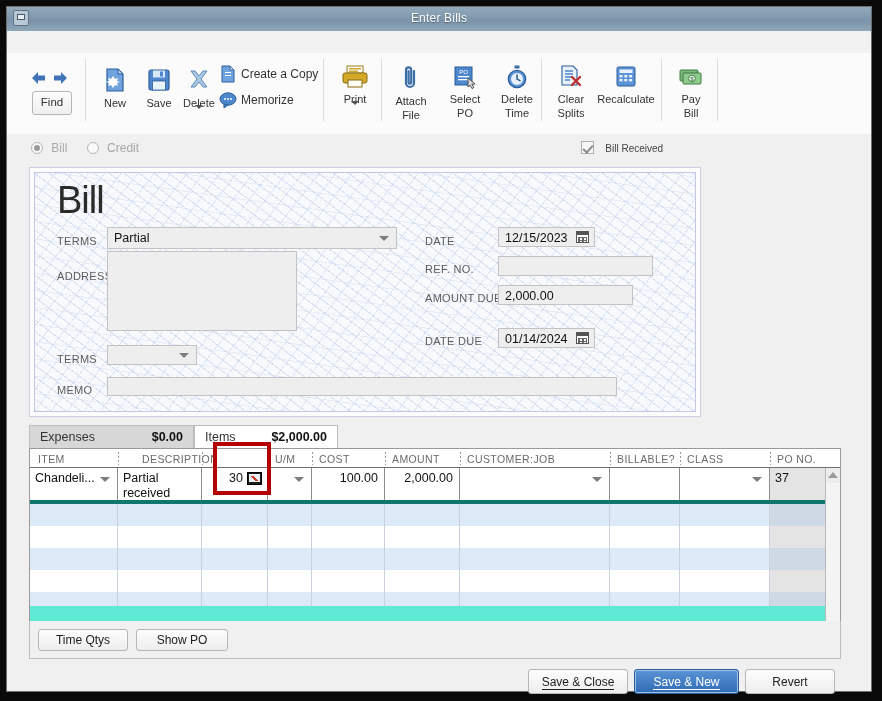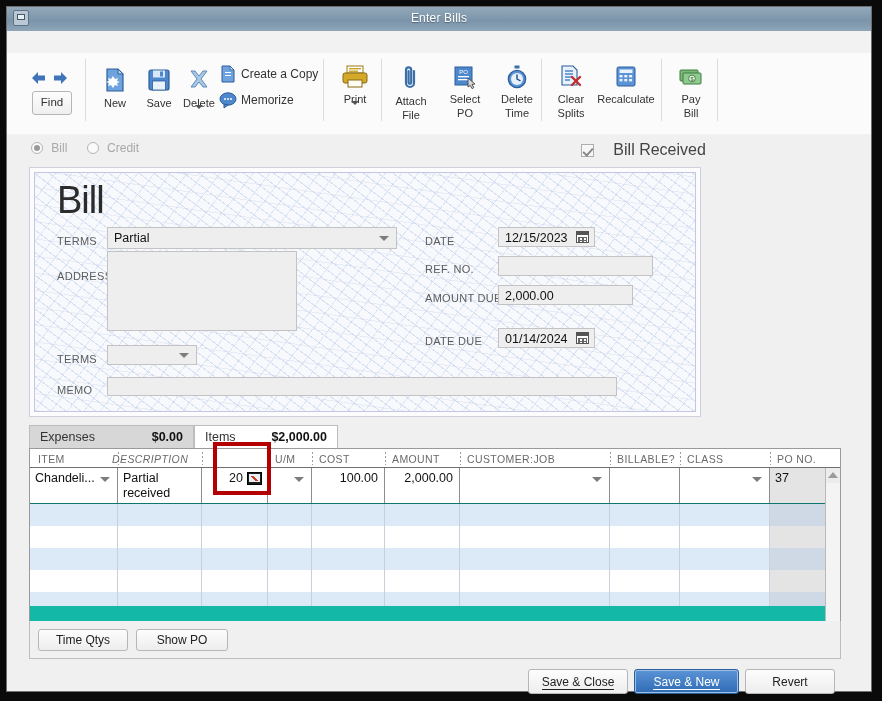--- a/index.html
+++ b/index.html
@@ -78,21 +78,21 @@
   }
   .rlabel{color:#a8a8a8;font-size:12px;margin:0 16px 0 5px;}
   .chkbox{
     display:inline-block;width:13px;height:13px;border:1px solid #aeaeae;background:#f6f6f6;
     vertical-align:-2px;box-sizing:border-box;position:relative;
   }
   .chkbox::after{
     content:"";position:absolute;left:3px;top:1px;width:4px;height:8px;
     border:solid #888;border-width:0 2px 2px 0;transform:rotate(42deg);
   }
-  .brlabel{font-size:16px;color:#444;margin-left:16px;}
+  .brlabel{font-size:10px;color:#444;margin-left:8px;}
   
   .billcard{
     position:absolute;left:22px;top:32px;width:672px;height:250px;
     background:#fcfcfd;border:1px solid #cfcfdf;box-sizing:border-box;
   }
   .billinner{
     position:absolute;inset:4px;border:1px solid #c3c6e4;box-sizing:border-box;
     background-color:#f7f9fd;
     background-image:
       repeating-linear-gradient(37deg, rgba(190,205,232,.55) 0 1px, rgba(0,0,0,0) 1px 9px),
@@ -131,31 +131,31 @@
   .itab{
     position:absolute;top:0;height:23px;box-sizing:border-box;
     border:1px solid #bdbdbd;border-bottom:none;font-size:12.5px;color:#333;
   }
   .itab.inactive{background:#d7d7d7;}
   .itab.active{background:#ffffff;}
   .itab .nm{position:absolute;left:10px;top:4px;}
   .itab .amt{position:absolute;right:10px;top:4px;font-weight:bold;color:#111;}
   .gridwrap{
     position:absolute;left:22px;top:313px;width:812px;height:190px;
-    background:#14b8a6;border:1px solid #9a9a9a;box-sizing:border-box;
+    background:#5eead4;border:1px solid #9a9a9a;box-sizing:border-box;
   }
   .ghead{position:absolute;left:0;top:0;width:100%;height:19px;background:#fff;
          border-bottom:1px solid #6f6f6f;box-sizing:border-box;}
   .ghead .hc{position:absolute;top:4px;font-size:10.5px;color:#6a6a6a;letter-spacing:.4px;}
   .hdots{position:absolute;top:3px;width:1px;height:13px;
          background:repeating-linear-gradient(to bottom,#9a9a9a 0 2px,transparent 2px 4px);}
   .grow{position:absolute;left:0;width:100%;box-sizing:border-box;}
   .grow .cell{position:absolute;top:0;height:100%;box-sizing:border-box;
               border-right:1px solid #c9cfdb;font-size:12.5px;color:#111;}
-  .row0{top:19px;height:36px;background:#fff;border-bottom:1px solid #0f766e;}
+  .row0{top:19px;height:36px;background:#fff;border-bottom:4px solid #0f766e;}
   .row0 .cell{border-right:1px solid #8d8d8d;}
   .zrow{height:22px;}
   .zrow.odd{background:#dce9f7;}
   .zrow.even{background:#ffffff;}
   .zrow .cell{border-right:1px solid #c9cfdb;}
   .cellval{position:absolute;left:5px;top:3px;}
   .cellval.r{left:auto;right:6px;}
   .scroll{
     position:absolute;right:0;top:19px;width:15px;bottom:0;background:#f4f4f4;
     border-left:1px solid #b9b9b9;box-sizing:border-box;
@@ -463,21 +463,21 @@
         <span class="nm">Items</span>
         <span class="amt">$2,000.00</span>
       </div>
     </div>
 
     <div class="gridwrap">
 
       <div class="ghead">
         <div class="hc" style="left:8px;">ITEM</div>
         <div class="hdots" style="left:88px;"></div>
-        <div class="hc" style="left:82px;font-style:italic;">DESCRIPTION</div>
+        <div class="hc" style="left:112px;">DESCRIPTION</div>
         <div class="hdots" style="left:172px;"></div>
         <div class="hc" style="left:179px;margin-top:44px;">QTY</div>
         <div class="hdots" style="left:238px;"></div>
         <div class="hc" style="left:245px;">U/M</div>
         <div class="hdots" style="left:282px;"></div>
         <div class="hc" style="left:289px;">COST</div>
         <div class="hdots" style="left:355px;"></div>
         <div class="hc" style="left:362px;">AMOUNT</div>
         <div class="hdots" style="left:430px;"></div>
         <div class="hc" style="left:437px;">CUSTOMER:JOB</div>
@@ -492,21 +492,21 @@
       <div class="grow row0">
         <div class="cell" style="left:0;width:88px;">
           <span class="cellval">Chandeli...</span>
           <span class="combo-caret" style="top:11px;"></span>
         </div>
         <div class="cell" style="left:88px;width:84px;">
           <span class="cellval">Partial</span>
           <span class="cellval" style="top:18px;">received</span>
         </div>
         <div class="cell" style="left:172px;width:66px;">
-          <span class="cellval r" style="right:24px;">20</span>
+          <span class="cellval r" style="right:24px;">30</span>
           <span class="qtyicon" style="right:5px;top:4px;"></span>
         </div>
         <div class="cell" style="left:238px;width:44px;">
           <span class="cellval"></span>
           <span class="combo-caret" style="top:11px;"></span>
         </div>
         <div class="cell" style="left:282px;width:73px;">
           <span class="cellval r">100.00</span>
         </div>
         <div class="cell" style="left:355px;width:75px;">

